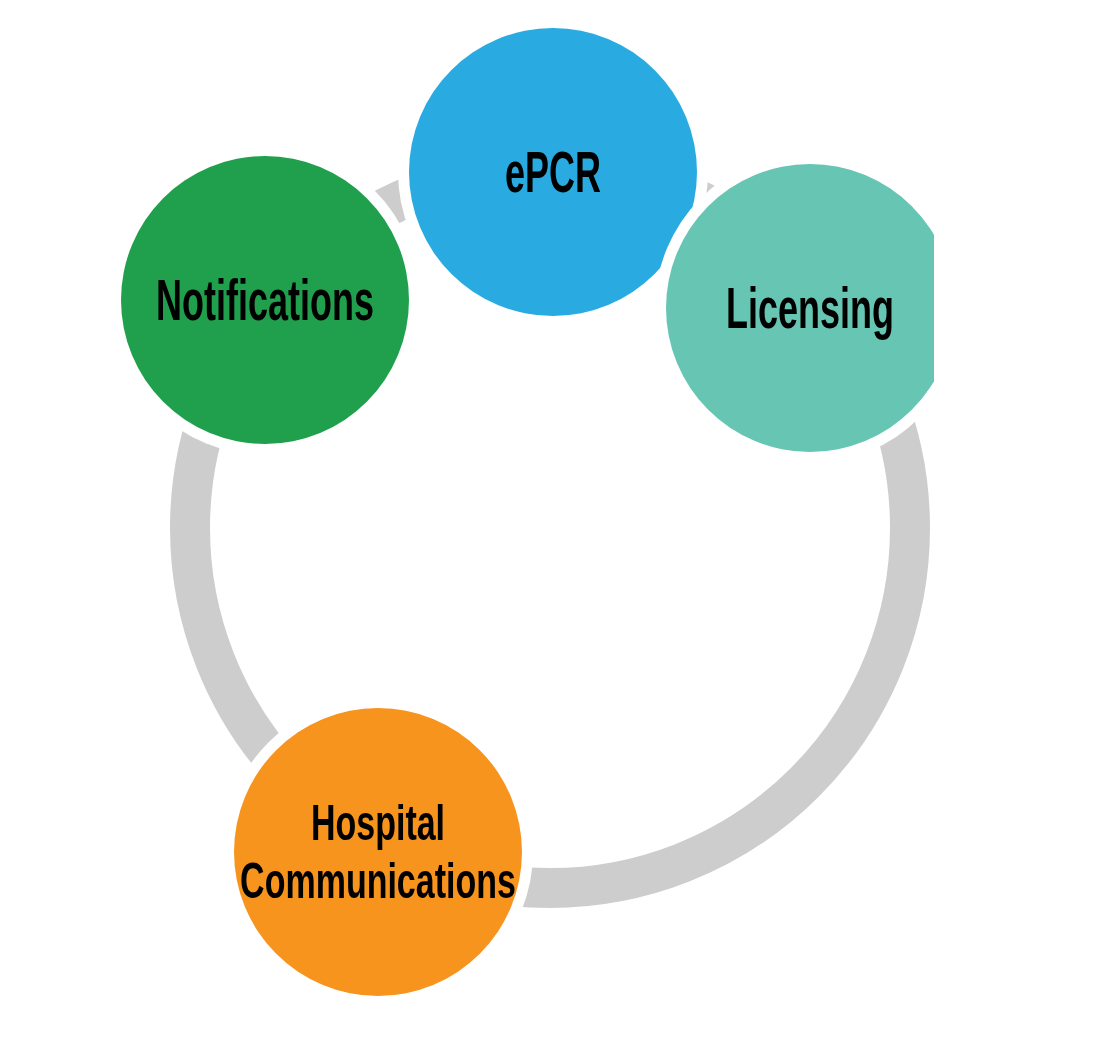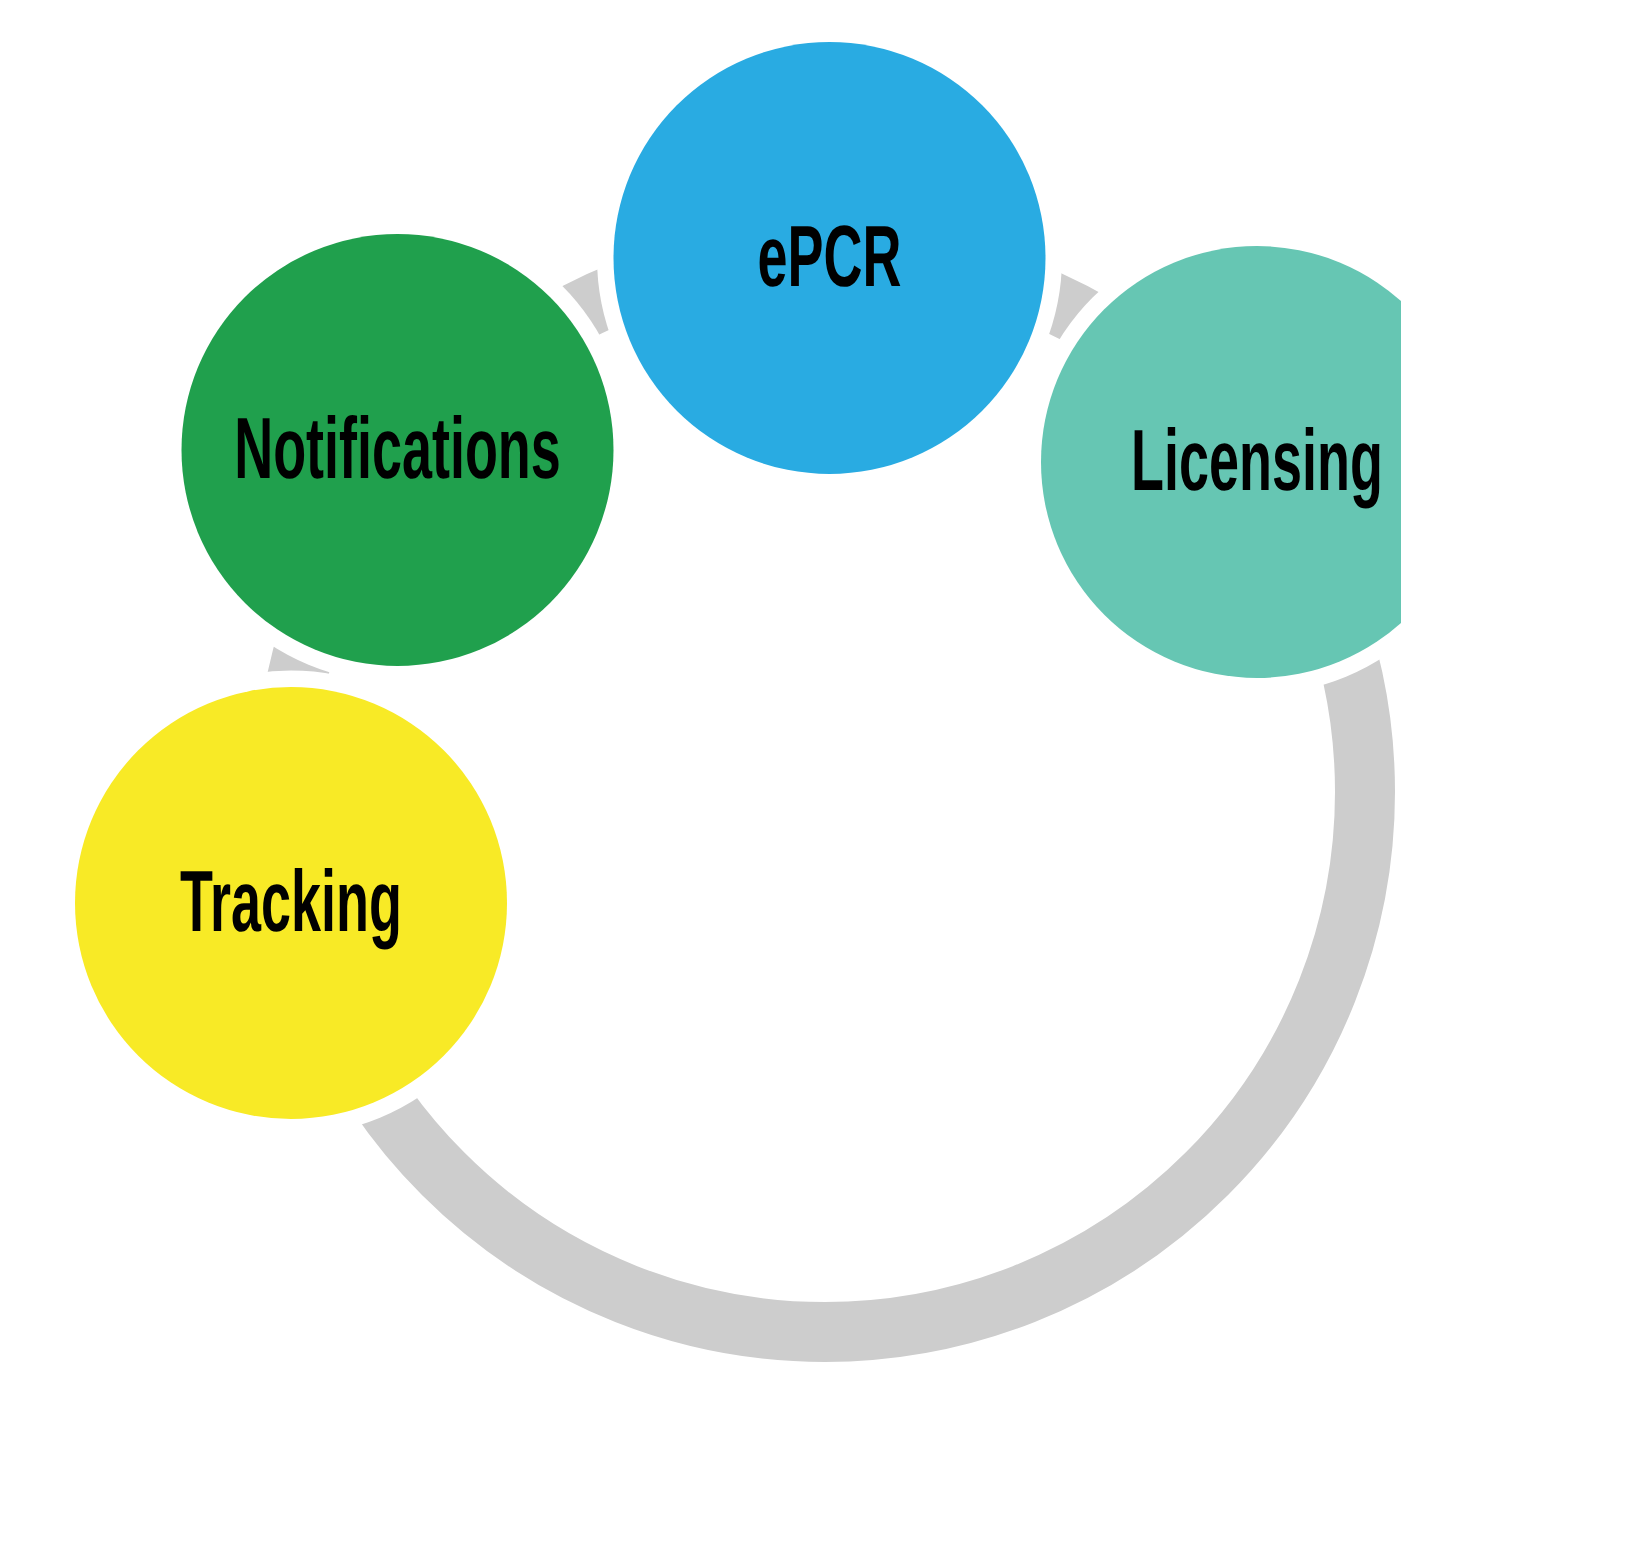--- a/index.html
+++ b/index.html
@@ -44,21 +44,21 @@
     text-align: center;
   }
   .node .label.two-line {
     transform: translate(-50%, -50%) scaleX(0.68);
     font-size: 50px;
     white-space: normal;
     width: 430px;
   }
   
   .node-epcr          { left: 409px; top:  28px; }
-  .node-licensing     { left: 694px; top: 164px; }
+  .node-licensing     { left: 666px; top: 164px; }
   .node-registries    { left: 786px; top: 464px; }
   .node-reporting     { left: 551px; top: 702px; }
   .node-hospital      { left: 234px; top: 708px; }
   .node-tracking      { left:  50px; top: 458px; }
   .node-notifications { left: 121px; top: 156px; }
 </style>
 </head>
 <body>
 
 <div class="stage" style="color: rgb(0, 0, 0);">
@@ -70,22 +70,22 @@
   <div class="node node-epcr" style="background: rgb(41, 171, 226);">
     <span class="label">ePCR</span>
   </div>
 
   <div class="node node-licensing" style="background: rgb(102, 198, 179);">
     <span class="label">Licensing</span>
   </div>
 
 
 
+  <div class="node node-hospital" style="background: rgb(247, 148, 30);">
+    <span class="label two-line">Hospital Communications</span>
+  </div>
 
-  <div class="node node-tracking" style="background: rgb(248, 234, 38);">
-    <span class="label">Tracking</span>
-  </div>
 
   <div class="node node-notifications" style="background: rgb(32, 160, 77);">
     <span class="label">Notifications</span>
   </div>
 
 </div>
 
 </body></html>

